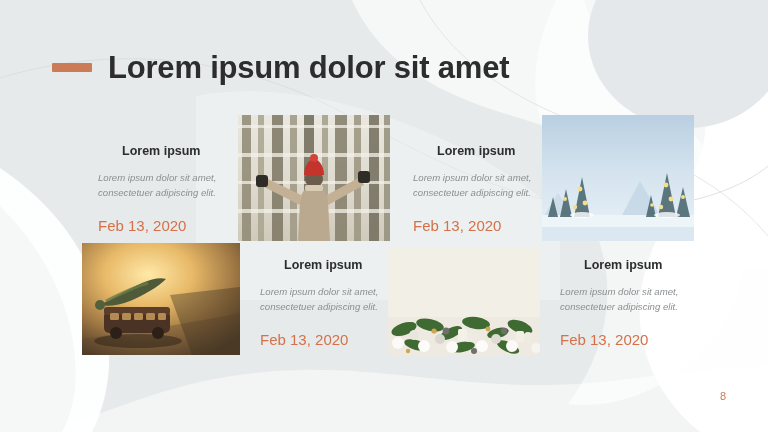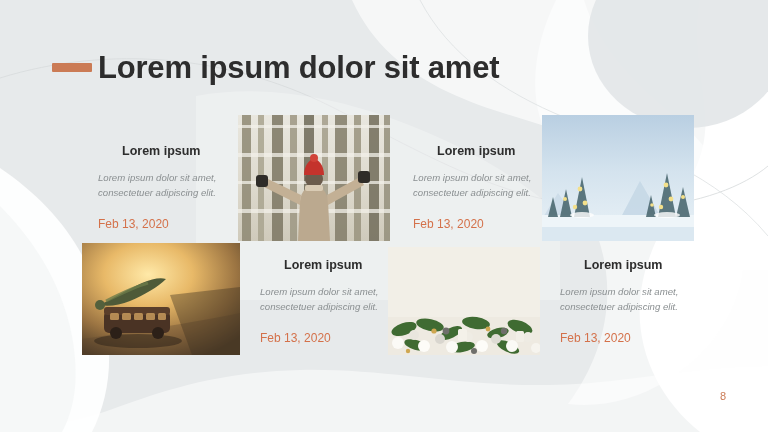--- a/index.html
+++ b/index.html
@@ -24,21 +24,21 @@
   }
   .bg-svg { position: absolute; inset: 0; width: 768px; height: 432px; }
 
   
   .title-row {
     position: absolute;
     left: 52px;
     top: 52px;
     display: flex;
     align-items: center;
-    gap: 6px;
+    gap: 16px;
     z-index: 5;
   }
   .title-dash {
     width: 40px;
     height: 9px;
     background: #cb7b55;
     border-radius: 1px;
     flex: none;
   }
   .title-text {
@@ -71,21 +71,21 @@
   }
   .card-body {
     font-size: 9.6px;
     color: #8a8f91;
     line-height: 1.62;
     margin: 0 0 17px 0;
     max-width: 150px;
     font-style: italic;
   }
   .card-date {
-    font-size: 12px;
+    font-size: 15px;
     color: #d4714a;
     line-height: 1;
   }
 
   
   .photo {
     position: absolute;
     z-index: 4;
     overflow: hidden;
     background: #cfcfcf;

